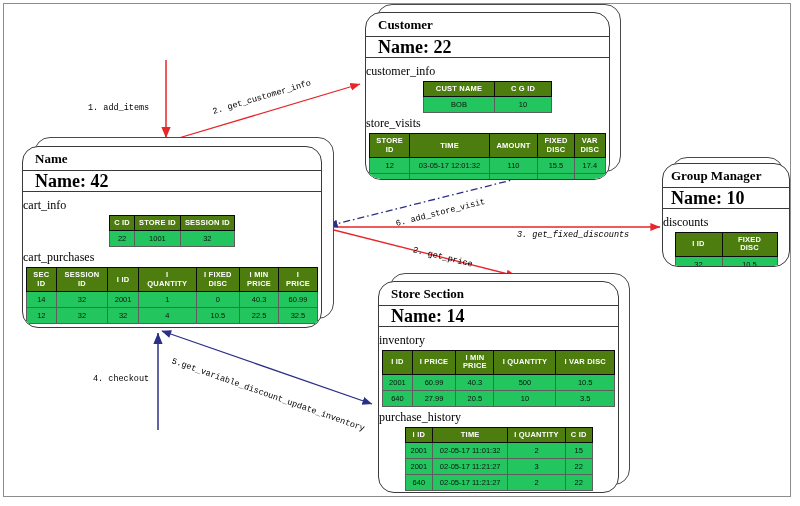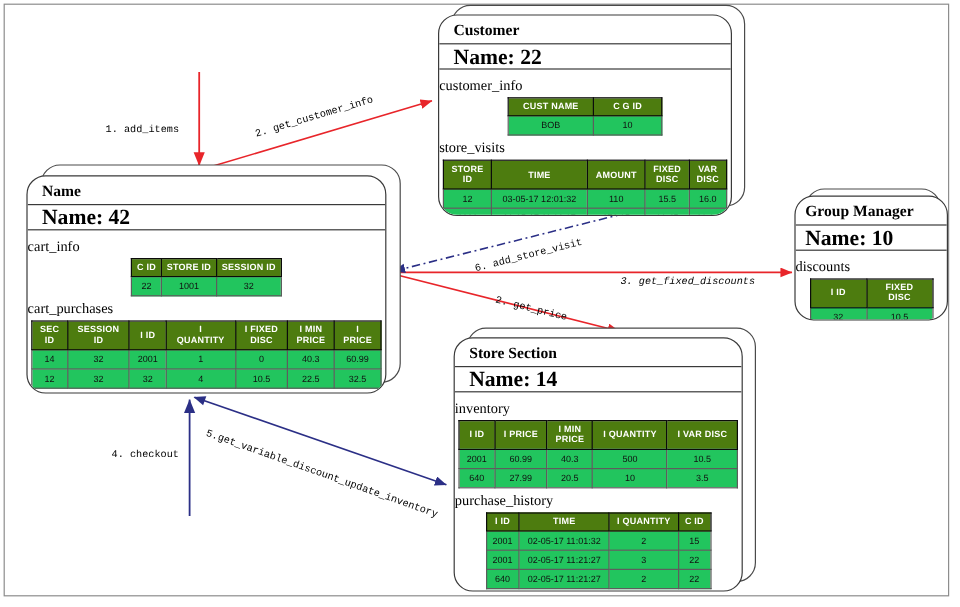--- a/index.html
+++ b/index.html
@@ -204,21 +204,21 @@
             <th>VAR
 DISC</th>
           </tr>
             </thead>
           <tbody>
             <tr>
               <td>12</td>
               <td>03-05-17 12:01:32</td>
               <td>110</td>
               <td>15.5</td>
-              <td>16.0</td>
+              <td>17.4</td>
             </tr>
             <tr>
               <td>1001</td>
               <td>02-05-17 11:21:27</td>
               <td>176.35</td>
               <td>22.45</td>
               <td>12.36</td>
             </tr>
           </tbody>
         </table>

